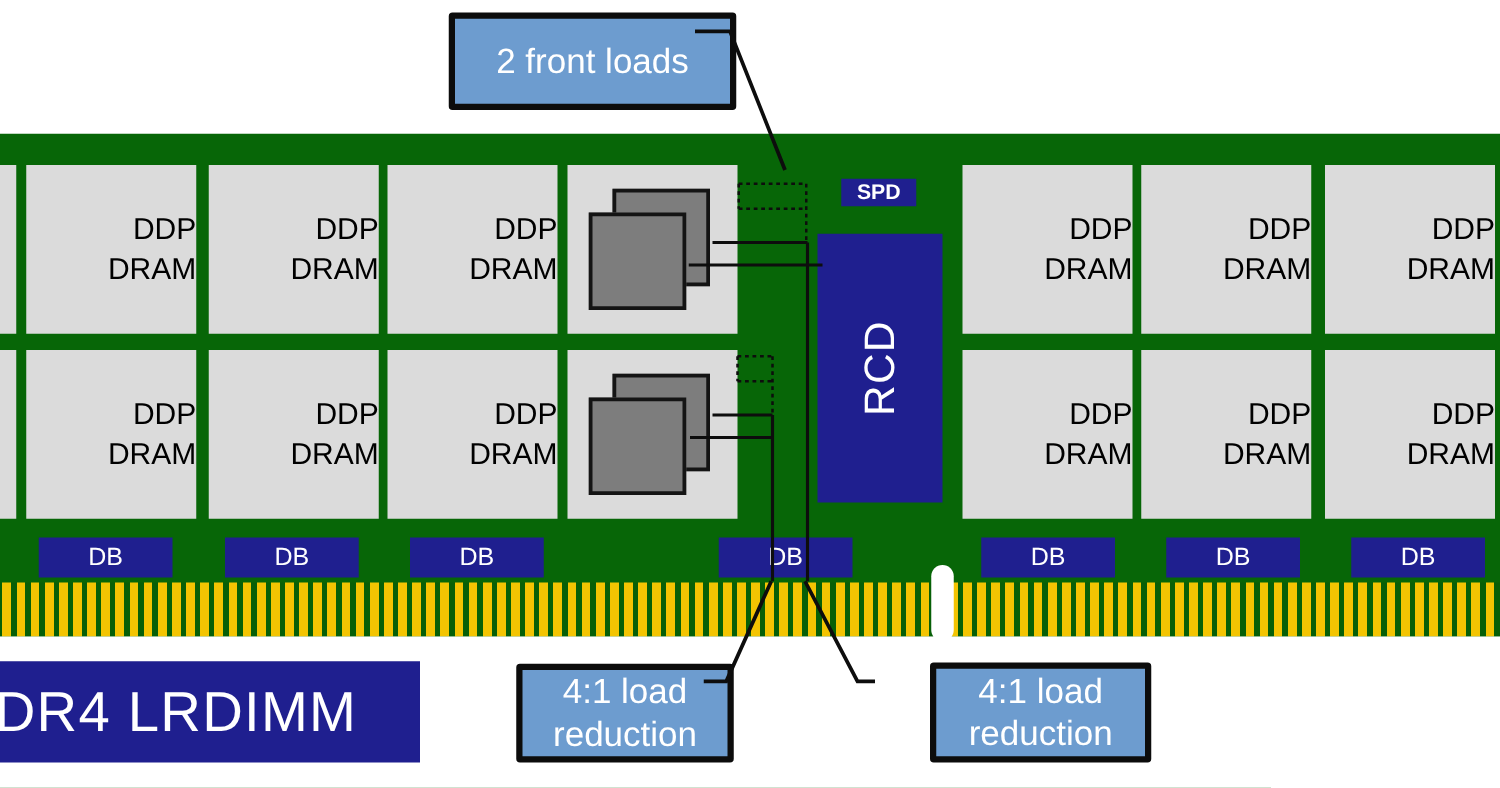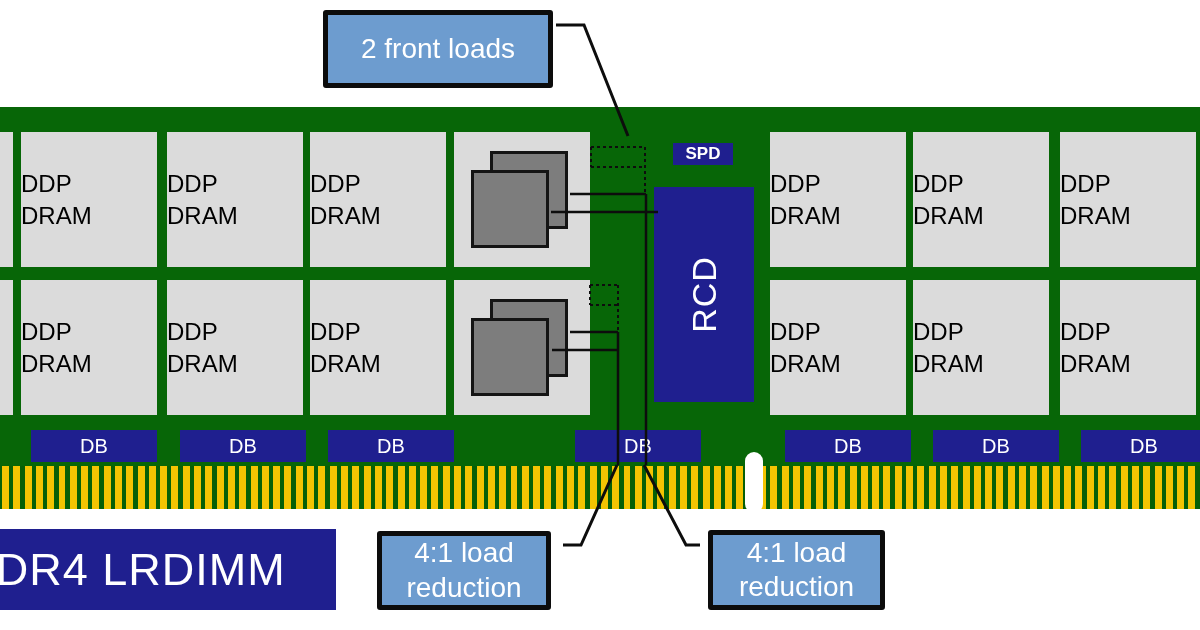--- a/index.html
+++ b/index.html
@@ -7,40 +7,40 @@
          font-family:"Liberation Sans",sans-serif;}
 
   
   .board{position:absolute;left:0;top:107px;width:1200px;height:402px;background:#076607;}
   .pins{position:absolute;left:0;top:466px;width:1200px;height:43px;
         background:repeating-linear-gradient(90deg,#075f07 0 2px,#f3c402 2px 9px,#075f07 9px 11.3px);}
   .notch{position:absolute;left:745px;top:452px;width:18px;height:61px;background:#fff;border-radius:9px;z-index:20;}
 
   
   .chip{position:absolute;width:136px;height:135px;background:#dbdbdb;display:flex;flex-direction:column;
-        align-items:flex-start;justify-content:center;color:#000;font-size:24px;line-height:1.32;z-index:5;}
+        align-items:flex-end;justify-content:center;color:#000;font-size:24px;line-height:1.32;z-index:5;}
   .chip span{display:block;}
 
   
   .die{position:absolute;width:78px;height:78px;background:#7d7d7d;border:3px solid #141414;box-sizing:border-box;}
   .die.rear{left:36px;top:19px;}
   .die.front{left:17px;top:38px;}
 
   
   .navy{background:#1f1f8f;color:#fff;position:absolute;display:flex;align-items:center;justify-content:center;z-index:6;}
   .rcd{left:654px;top:187px;width:100px;height:215px;font-size:34px;letter-spacing:1px;}
   .rcd span{transform:rotate(-90deg);white-space:nowrap;}
   .spd{left:673px;top:143px;width:60px;height:22px;font-size:17px;font-weight:600;}
-  .db{top:430px;width:126px;height:32px;font-size:20px;justify-content:center;}
+  .db{top:430px;width:107px;height:32px;font-size:20px;justify-content:center;}
   .title-box{left:-88px;top:529px;width:424px;height:81px;font-size:45px;letter-spacing:1px;z-index:6;}
 
   
   .callout{position:absolute;background:#6d9ccf;border:5px solid #0c0c0c;border-radius:3px;box-sizing:border-box;
            color:#fff;font-size:28px;line-height:1.22;text-align:center;display:flex;flex-direction:column;
-           align-items:center;justify-content:center;z-index:30;}
+           align-items:center;justify-content:center;z-index:30;margin-left:36px;}
   .co-top{left:323px;top:10px;width:230px;height:78px;}
   .co-left{left:377px;top:531px;width:174px;height:79px;}
   .co-right{left:708px;top:530px;width:177px;height:80px;}
 
   svg.wires{position:absolute;left:0;top:0;z-index:40;pointer-events:none;}
 </style>
 </head>
 <body>
 
 <div id="frame">

